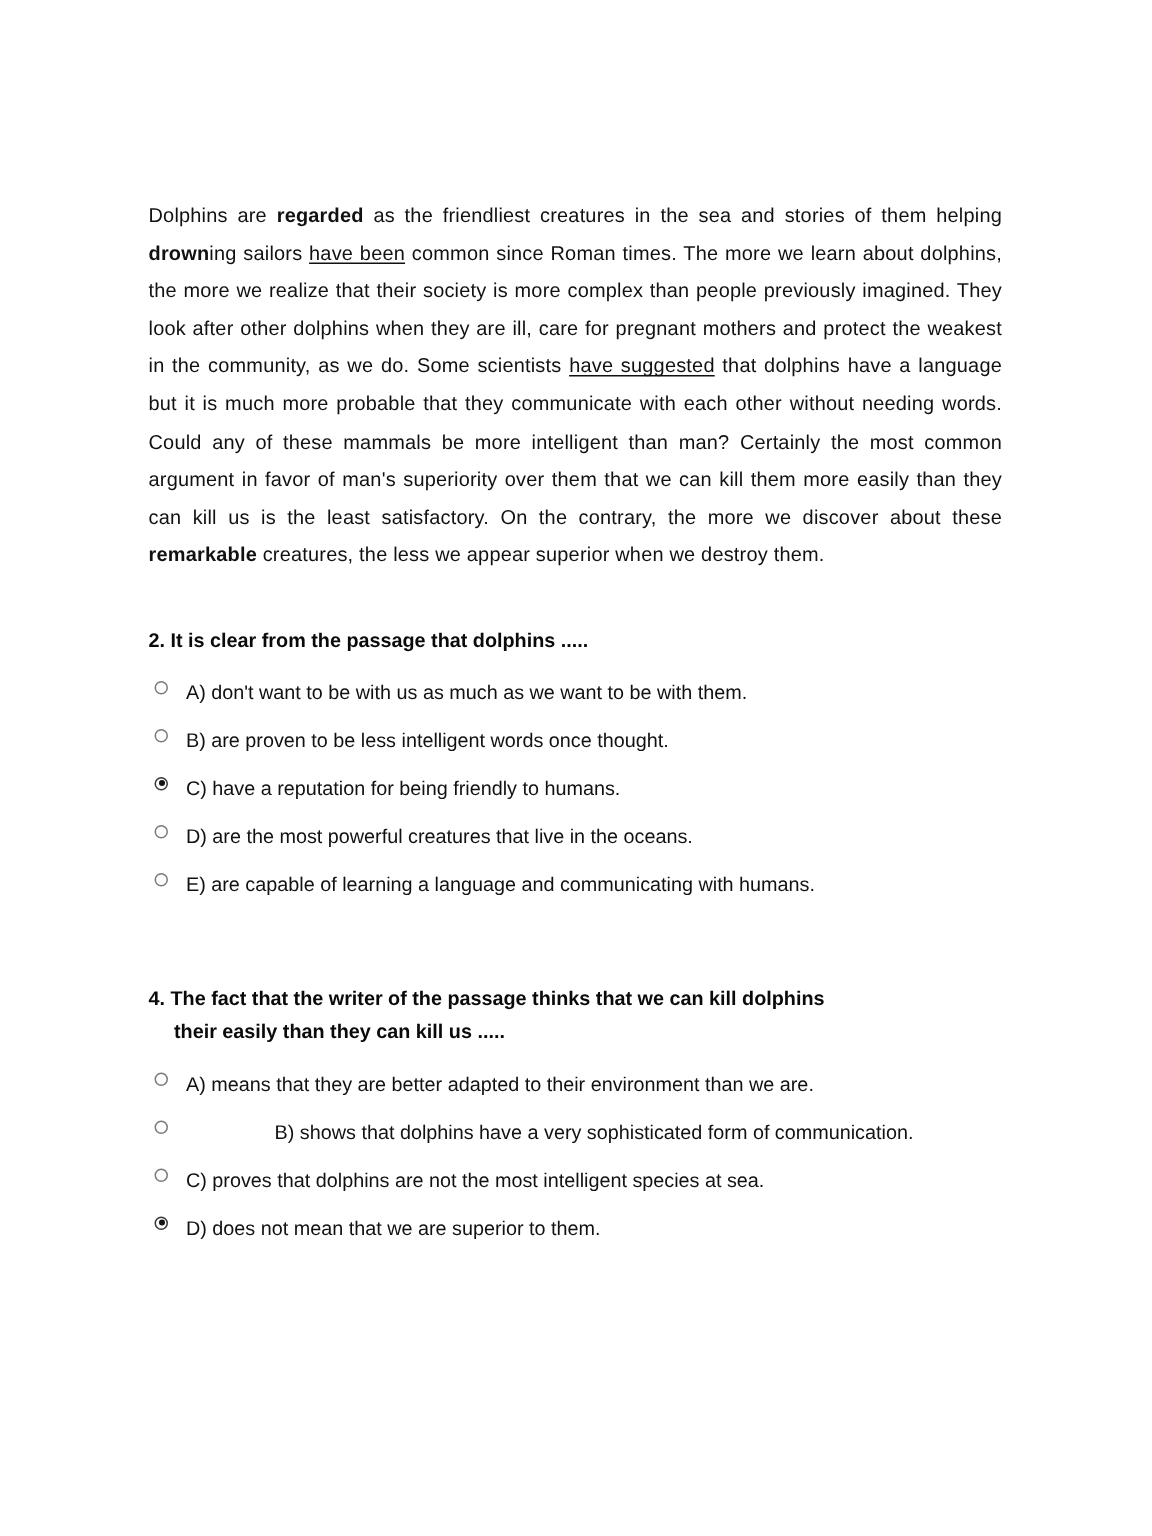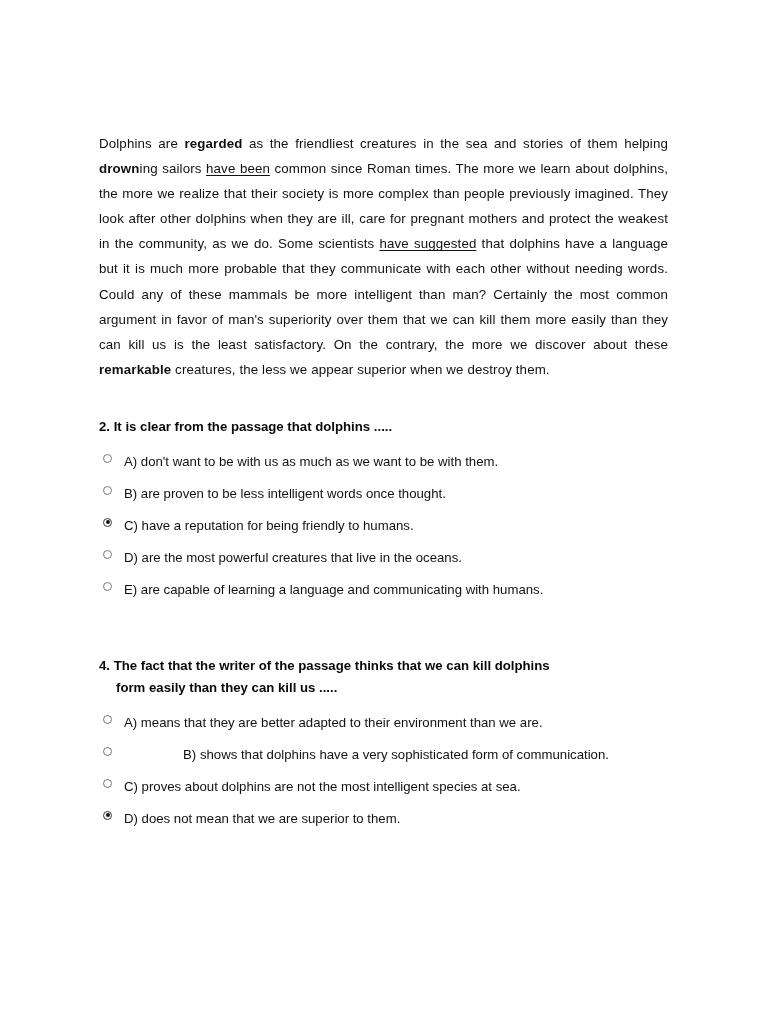--- a/index.html
+++ b/index.html
@@ -131,33 +131,33 @@
               <span class="radio"></span>
               <span class="option-text">D) are the most powerful creatures that live in the oceans.</span>
             </div>
             <div class="option-row" style="margin-top: 14px;">
               <span class="radio"></span>
               <span class="option-text">E) are capable of learning a language and communicating with humans.</span>
             </div>
           </div>
         </div>
         <div class="question-block" style="margin-top: 56px;">
-          <div class="q-heading"><span>4. The fact that the writer of the passage thinks that we can kill dolphins</span><span class="q-line2">form easily than they can kill us .....</span></div>
+          <div class="q-heading"><span>4. The fact that the writer of the passage thinks that we can kill dolphins</span><span class="q-line2">their easily than they can kill us .....</span></div>
           <div class="options">
             <div class="option-row" style="margin-top: 15px;">
               <span class="radio"></span>
               <span class="option-text">A) means that they are better adapted to their environment than we are.</span>
             </div>
             <div class="option-row" style="margin-top: 14px; text-align: center;">
               <span class="radio"></span>
               <span class="option-text">B) shows that dolphins have a very sophisticated form of communication.</span>
             </div>
             <div class="option-row" style="margin-top: 14px;">
               <span class="radio"></span>
-              <span class="option-text">C) proves about dolphins are not the most intelligent species at sea.</span>
+              <span class="option-text">C) proves that dolphins are not the most intelligent species at sea.</span>
             </div>
             <div class="option-row" style="margin-top: 14px;">
               <span class="radio checked"></span>
               <span class="option-text">D) does not mean that we are superior to them.</span>
             </div>
           </div>
         </div>
       </div>
 
   </div>

